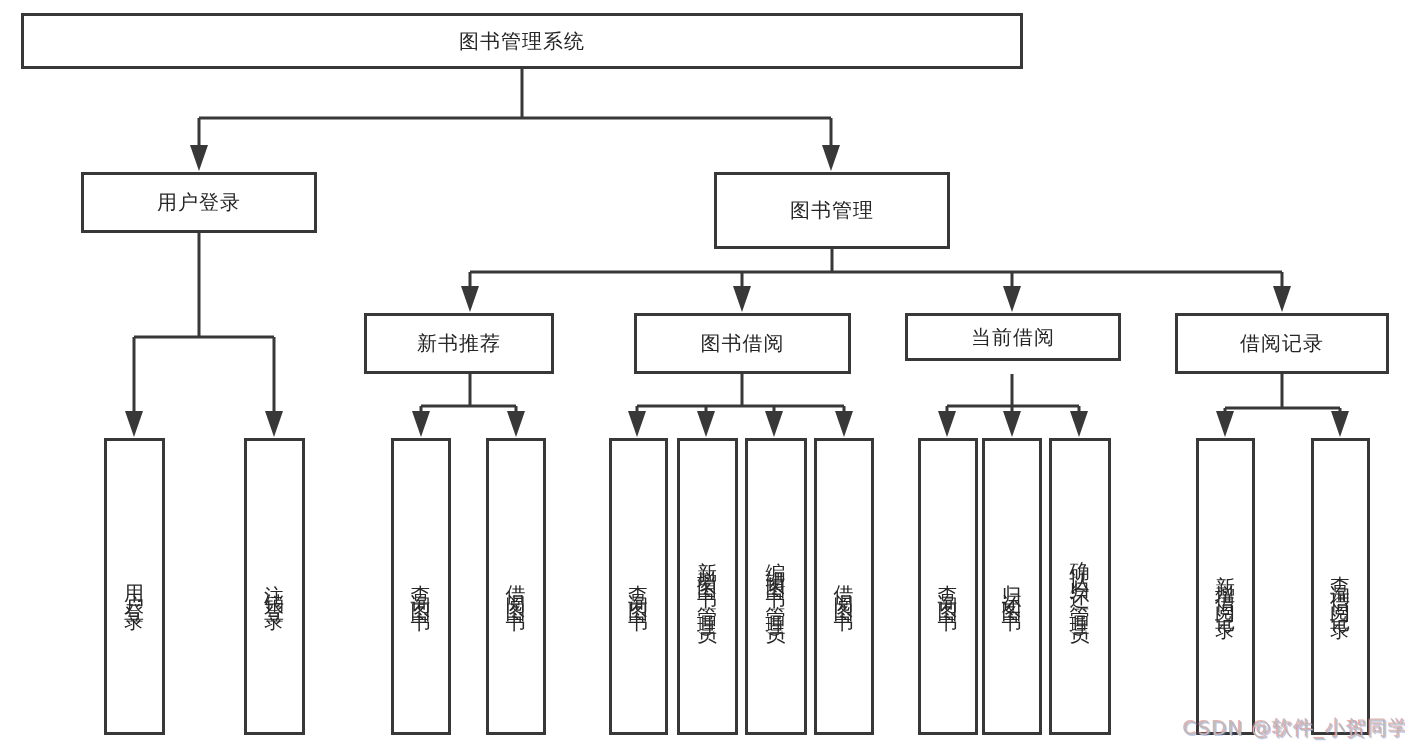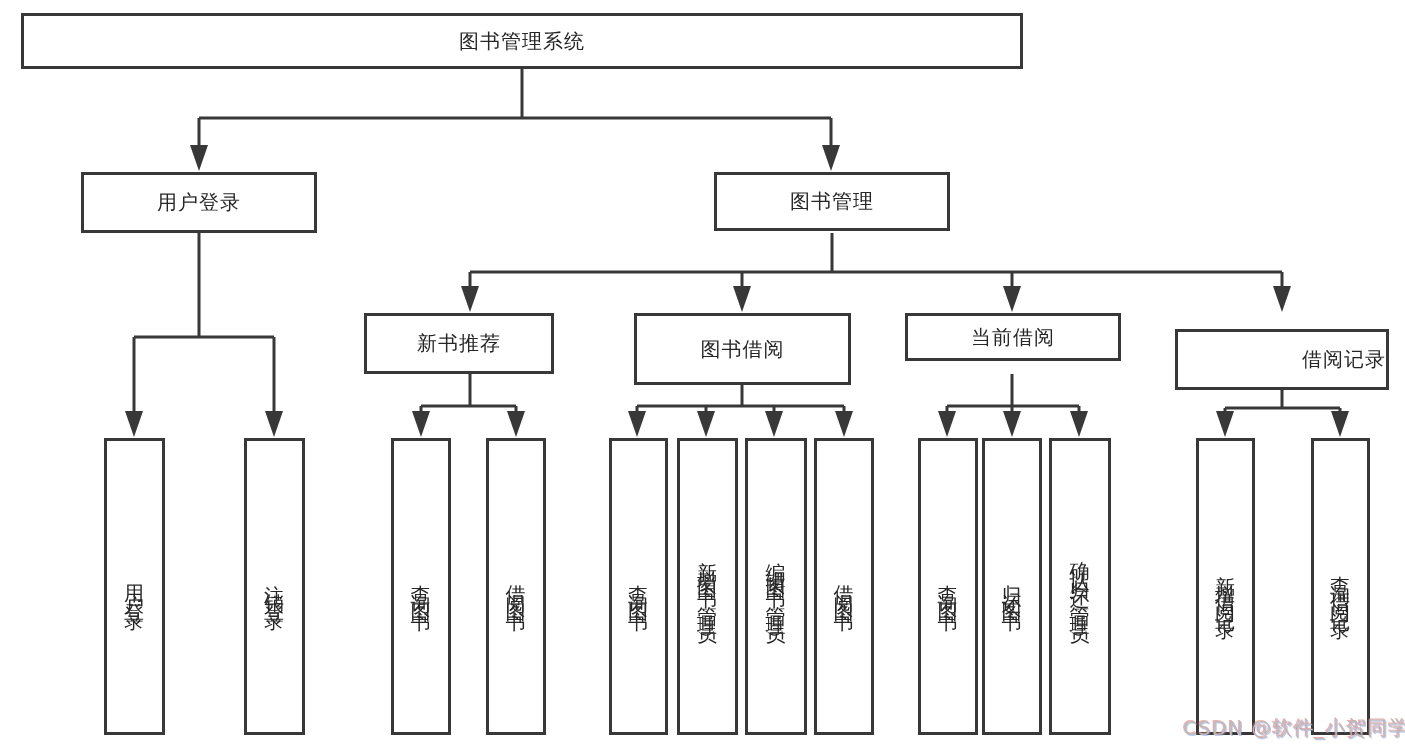--- a/index.html
+++ b/index.html
@@ -33,25 +33,25 @@
   .node .lbl {
     font-size: 20px;
     color: #262626;
     letter-spacing: 1px;
     white-space: nowrap;
   }
 
   
   .root  { left: 21px;  top: 13px;  width: 1002px; height: 56px; }
   .lv2-a { left: 81px;  top: 172px; width: 236px;  height: 61px; }
-  .lv2-b { left: 714px; top: 172px; width: 236px;  height: 59px; }
+  .lv2-b { left: 714px; top: 172px; width: 236px;  height: 77px; }
   .lv3-a { left: 364px;  top: 313px; width: 190px; height: 61px; }
-  .lv3-b { left: 634px;  top: 313px; width: 217px; height: 72px; }
+  .lv3-b { left: 634px;  top: 313px; width: 217px; height: 61px; }
   .lv3-c { left: 905px;  top: 313px; width: 216px; height: 48px; }
-  .lv3-d { left: 1175px; top: 329px; width: 214px; height: 61px; justify-content: flex-end; }
+  .lv3-d { left: 1175px; top: 313px; width: 214px; height: 61px; }
 
   
   .leaf { top: 438px; height: 297px; }
   .leaf .lbl {
     writing-mode: vertical-rl;
     text-orientation: mixed;
     font-size: 20px;
     letter-spacing: 9px;
     line-height: 1;
     white-space: nowrap;

